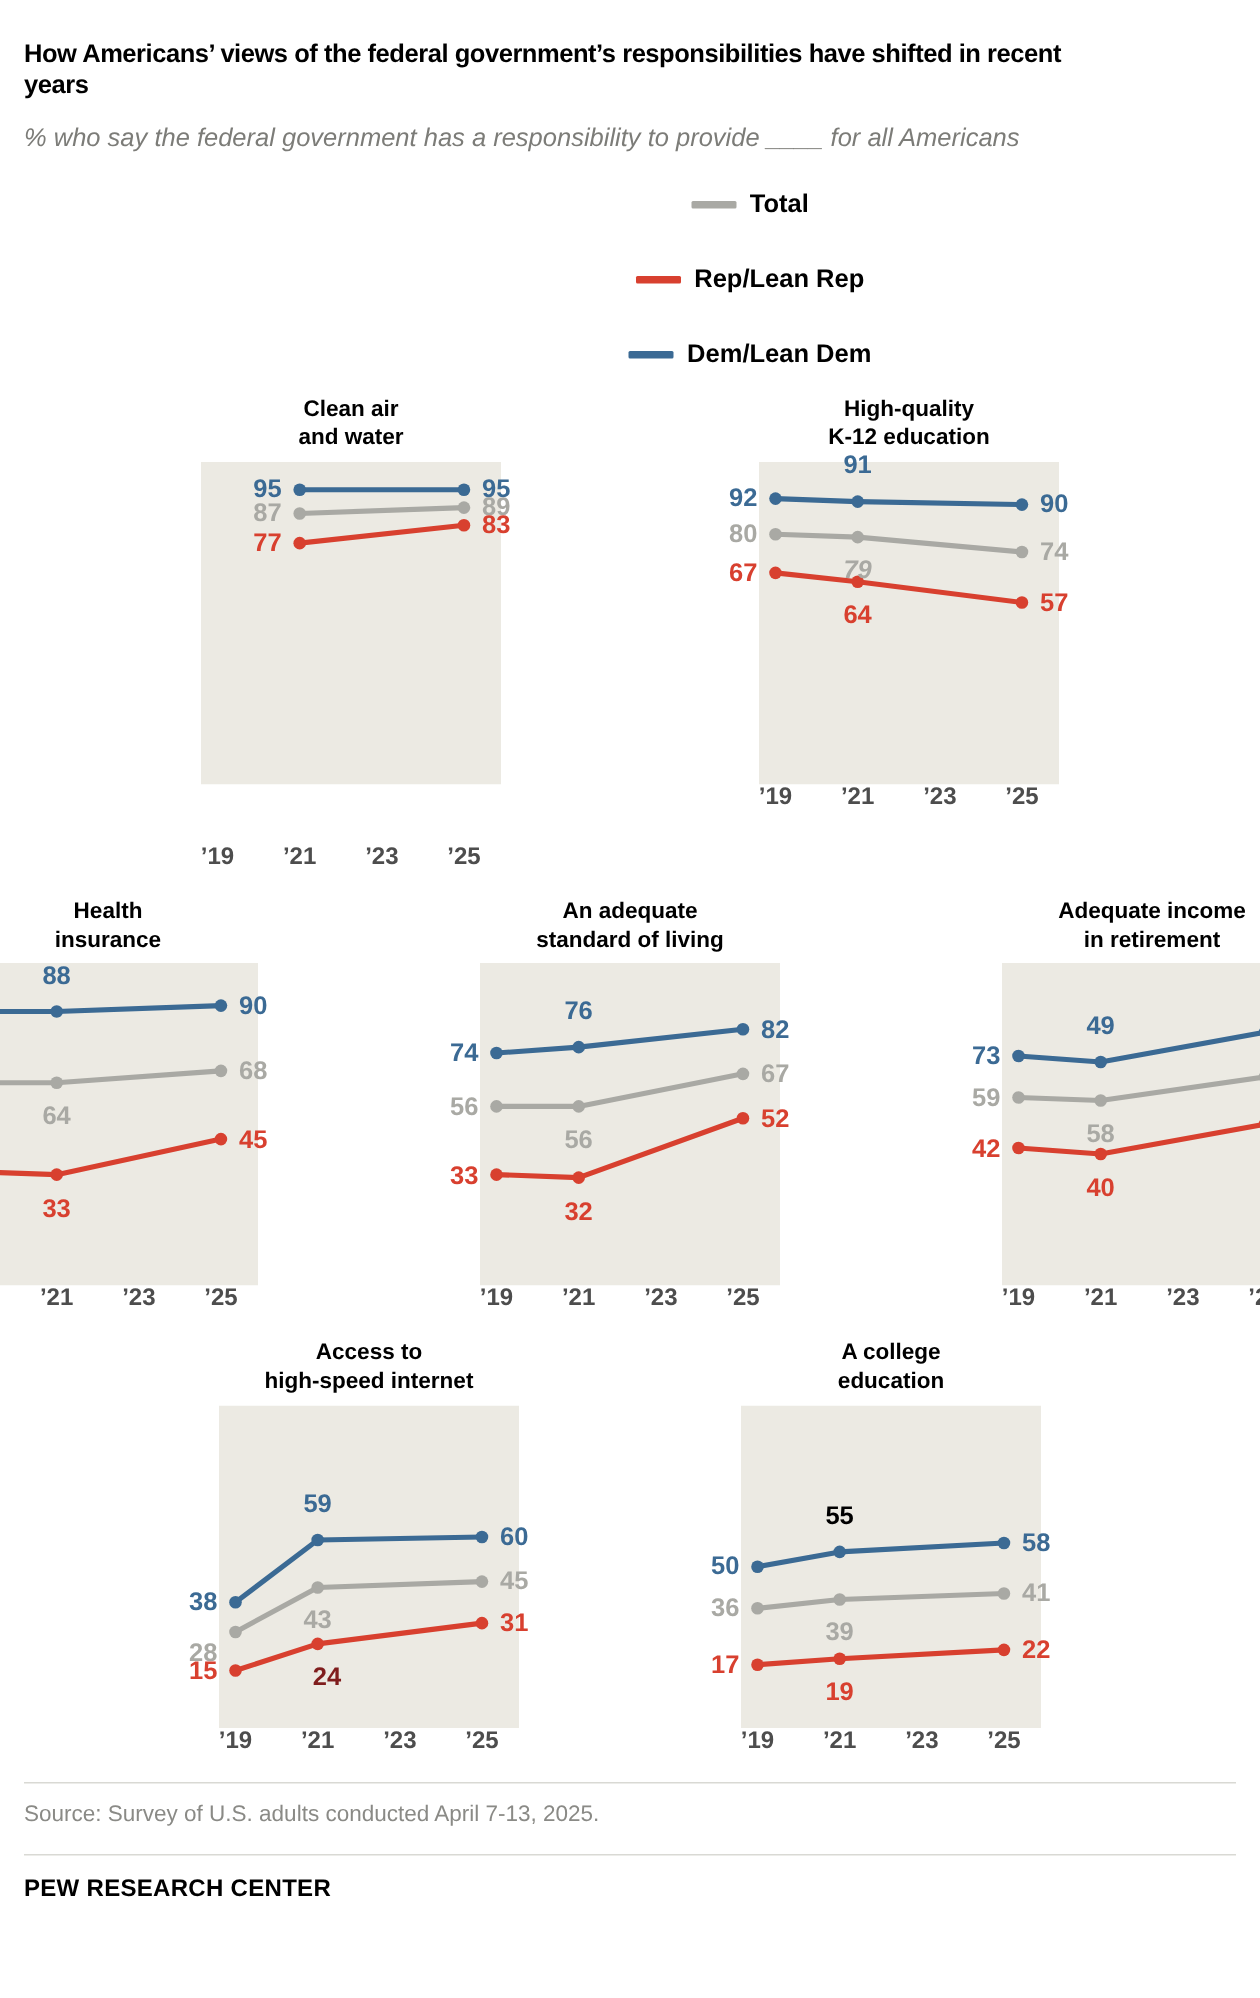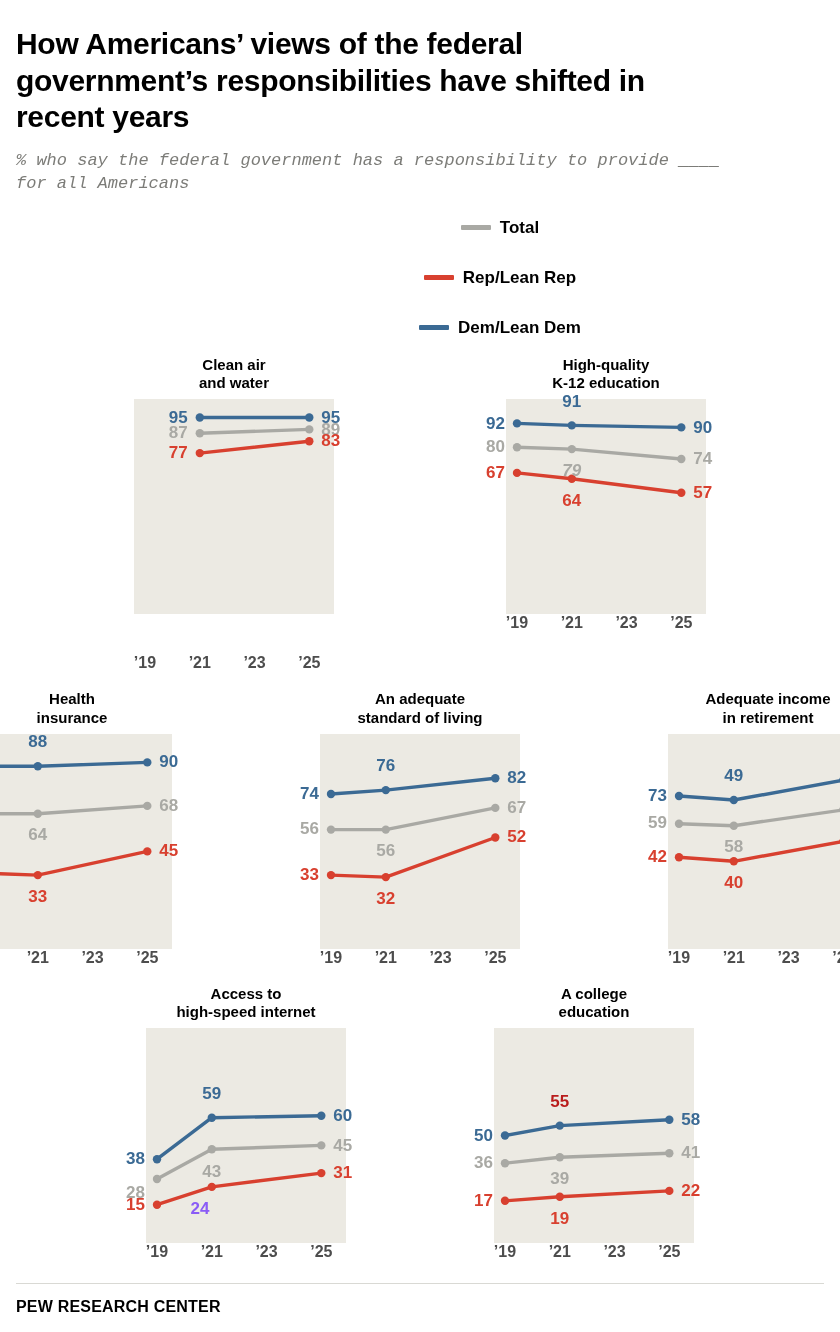--- a/index.html
+++ b/index.html
@@ -16,36 +16,35 @@
     overflow: hidden;
   }
   .page {
     width: 840px;
     height: 1332px;
     position: relative;
     box-sizing: border-box;
     padding: 0 16px;
   }
   .title {
-    font-size: 30px;
+    font-size: 17px;
     font-weight: bold;
     line-height: 1.22;
     letter-spacing: -0.3px;
     color: #000;
     margin: 26px 0 0 0;
     max-width: 700px;
   }
   .subtitle {
     font-size: 17px;
     font-style: italic;
     color: #7c7c78;
     line-height: 1.35;
     margin: 14px 0 0 0;
     max-width: 740px;
-    font-family: Liberation Mono, monospace;
   }
   .legend {
     display: flex;
     align-items: center;
     gap: 30px;
     margin: 22px 0 0 0;
     padding-left: 160px;
     flex-direction: column;
   }
   .legend-item {
@@ -344,21 +343,21 @@
               <circle cx="117.8" cy="158.9" r="4.2" fill="#d8402f"></circle>
               <circle cx="227.3" cy="145.1" r="4.2" fill="#d8402f"></circle>
             </svg>
             <div class="val" style="color: rgb(59, 106, 148); left: 50.9589px; transform: translate(-100%, -50%); top: 131.236px;">38</div>
             <div class="val" style="color: rgb(59, 106, 148); left: 117.753px; top: 75.698px; transform: translate(-50%, -100%);">59</div>
             <div class="val" style="color: rgb(59, 106, 148); left: 239.342px; top: 87.72px; transform: translate(0px, -50%);">60</div>
             <div class="val" style="color: rgb(169, 169, 164); left: 50.9589px; transform: translate(-100%, -50%); top: 165px; text-align: right;">28</div>
             <div class="val" style="color: rgb(169, 169, 164); left: 117.753px; top: 133.346px; transform: translate(-50%, 0px);">43</div>
             <div class="val" style="color: rgb(169, 169, 164); left: 239.342px; top: 117.39px; transform: translate(0px, -50%);">45</div>
             <div class="val" style="color: rgb(216, 64, 47); left: 50.9589px; transform: translate(-100%, -50%); top: 176.73px;">15</div>
-            <div class="val" style="color: #8b5cf6; left: 106px; top: 170.928px; transform: translate(-50%, 0px);">24</div>
+            <div class="val" style="color: #7f1d1d; left: 124px; top: 170.928px; transform: translate(-50%, 0px);">24</div>
             <div class="val" style="color: rgb(216, 64, 47); left: 239.342px; top: 145.082px; transform: translate(0px, -50%);">31</div>
           </div>
           <div class="axis-labels" style="width: 304px;">
             <div class="axis-label" style="left: 62.9589px;">’19</div>
             <div class="axis-label" style="left: 117.753px;">’21</div>
             <div class="axis-label" style="left: 172.548px;">’23</div>
             <div class="axis-label" style="left: 227.342px;">’25</div>
           </div>
         </div>
         <div class="panel">
@@ -376,33 +375,34 @@
               <polyline points="63.0,135.2 117.8,129.3 227.3,125.3" fill="none" stroke="#a9a9a4" stroke-width="3.4" stroke-linejoin="round" stroke-linecap="round"></polyline>
               <circle cx="63.0" cy="135.2" r="4.2" fill="#a9a9a4"></circle>
               <circle cx="117.8" cy="129.3" r="4.2" fill="#a9a9a4"></circle>
               <circle cx="227.3" cy="125.3" r="4.2" fill="#a9a9a4"></circle>
               <polyline points="63.0,172.8 117.8,168.8 227.3,162.9" fill="none" stroke="#d8402f" stroke-width="3.4" stroke-linejoin="round" stroke-linecap="round"></polyline>
               <circle cx="63.0" cy="172.8" r="4.2" fill="#d8402f"></circle>
               <circle cx="117.8" cy="168.8" r="4.2" fill="#d8402f"></circle>
               <circle cx="227.3" cy="162.9" r="4.2" fill="#d8402f"></circle>
             </svg>
             <div class="val" style="color: rgb(59, 106, 148); left: 50.9589px; transform: translate(-100%, -50%); top: 107.5px;">50</div>
-            <div class="val" style="color: #b91c1c; left: 117.753px; top: 83.61px; transform: translate(-50%, -100%);">55</div>
+            <div class="val" style="color: #000000; left: 117.753px; top: 83.61px; transform: translate(-50%, -100%);">55</div>
             <div class="val" style="color: rgb(59, 106, 148); left: 239.342px; top: 91.676px; transform: translate(0px, -50%);">58</div>
             <div class="val" style="color: rgb(169, 169, 164); left: 50.9589px; transform: translate(-100%, -50%); top: 135.192px;">36</div>
             <div class="val" style="color: rgb(169, 169, 164); left: 117.753px; top: 141.258px; transform: translate(-50%, 0px);">39</div>
             <div class="val" style="color: rgb(169, 169, 164); left: 239.342px; top: 125.302px; transform: translate(0px, -50%);">41</div>
             <div class="val" style="color: rgb(216, 64, 47); left: 50.9589px; transform: translate(-100%, -50%); top: 172.774px;">17</div>
             <div class="val" style="color: rgb(216, 64, 47); left: 117.753px; top: 180.818px; transform: translate(-50%, 0px);">19</div>
             <div class="val" style="color: rgb(216, 64, 47); left: 239.342px; top: 162.884px; transform: translate(0px, -50%);">22</div>
           </div>
           <div class="axis-labels" style="width: 304px;">
             <div class="axis-label" style="left: 62.9589px;">’19</div>
             <div class="axis-label" style="left: 117.753px;">’21</div>
             <div class="axis-label" style="left: 172.548px;">’23</div>
             <div class="axis-label" style="left: 227.342px;">’25</div>
           </div>
         </div>
       </div>
     </div>
 
+  <div class="source">Source: Survey of U.S. adults conducted April 7-13, 2025.</div>
   <div class="footer-brand">PEW RESEARCH CENTER</div>
 </div>
 
 </body></html>

